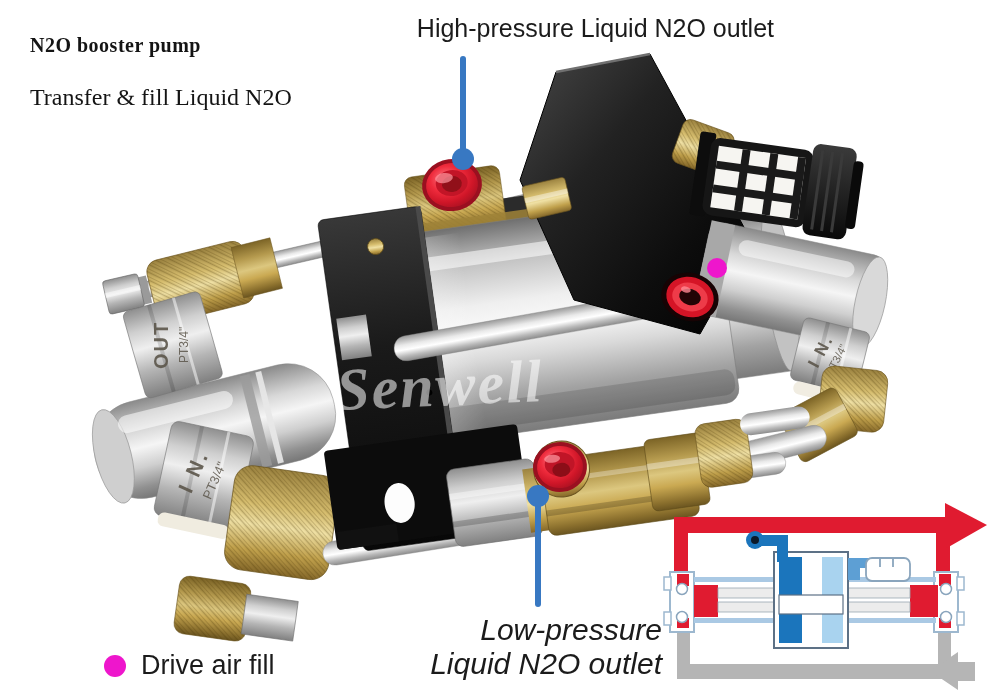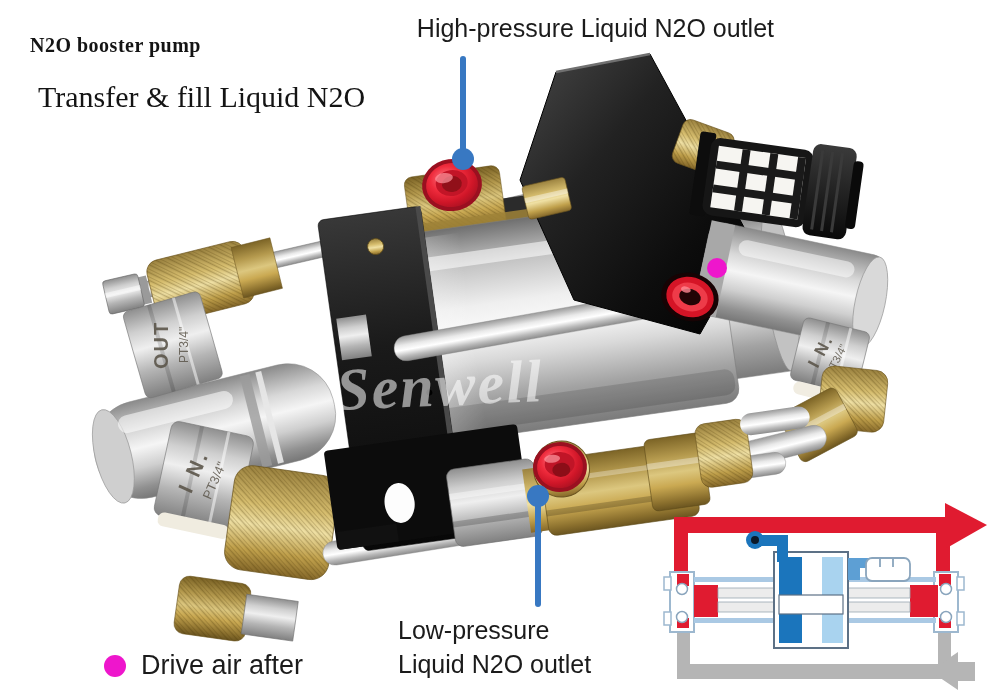--- a/index.html
+++ b/index.html
@@ -2,23 +2,23 @@
 <html><head>
 <meta charset="utf-8">
 <style>
   html,body{margin:0;padding:0;background:#fff;}
   .stage{position:relative;width:1000px;height:700px;background:#ffffff;overflow:hidden;
          font-family:"Liberation Sans",sans-serif;}
   .stage svg{position:absolute;left:0;top:0;z-index:1;}
   .lbl{position:absolute;color:#141414;z-index:4;}
   .title{left:30px;top:22px;font-family:"Liberation Serif",serif;font-weight:bold;
          font-size:20px;letter-spacing:.5px;margin-top:12px;}
-  .subtitle{left:30px;top:74px;font-family:"Liberation Serif",serif;font-size:30px;line-height:46px;margin-left:8px;}
+  .subtitle{left:30px;top:74px;font-family:"Liberation Serif",serif;font-size:24px;line-height:46px;}
   .top-callout{left:382px;top:14px;width:392px;text-align:right;font-size:25px;color:#1b1b1b;}
-  .bottom-callout{left:398px;top:613px;width:264px;text-align:left;font-size:25px;line-height:34px;color:#1b1b1b;}
+  .bottom-callout{left:398px;top:613px;width:264px;text-align:right;font-size:30px;line-height:34px;color:#1b1b1b;font-style:italic;}
   .drive-air{left:141px;top:650px;font-size:27px;color:#1b1b1b;}
   .watermark{left:336px;top:346px;width:460px;z-index:3;
              font-family:"Liberation Serif",serif;font-style:italic;font-weight:bold;
              font-size:60px;color:rgba(255,255,255,0.55);transform:rotate(-2.5deg);
              letter-spacing:2px;pointer-events:none;}
 </style>
 </head>
 <body>
 
 <div class="stage">
@@ -375,15 +375,15 @@
 
   <div class="lbl title">N2O booster pump</div>
   <div class="lbl subtitle">
     <div>Transfer &amp; fill Liquid N2O</div>
   </div>
   <div class="lbl top-callout">High-pressure Liquid N2O outlet</div>
   <div class="lbl bottom-callout">
     <div>Low-pressure</div>
     <div>Liquid N2O outlet</div>
   </div>
-  <div class="lbl drive-air">Drive air after</div>
+  <div class="lbl drive-air">Drive air fill</div>
   <div class="lbl watermark">Senwell</div>
 </div>
 
 </body></html>

